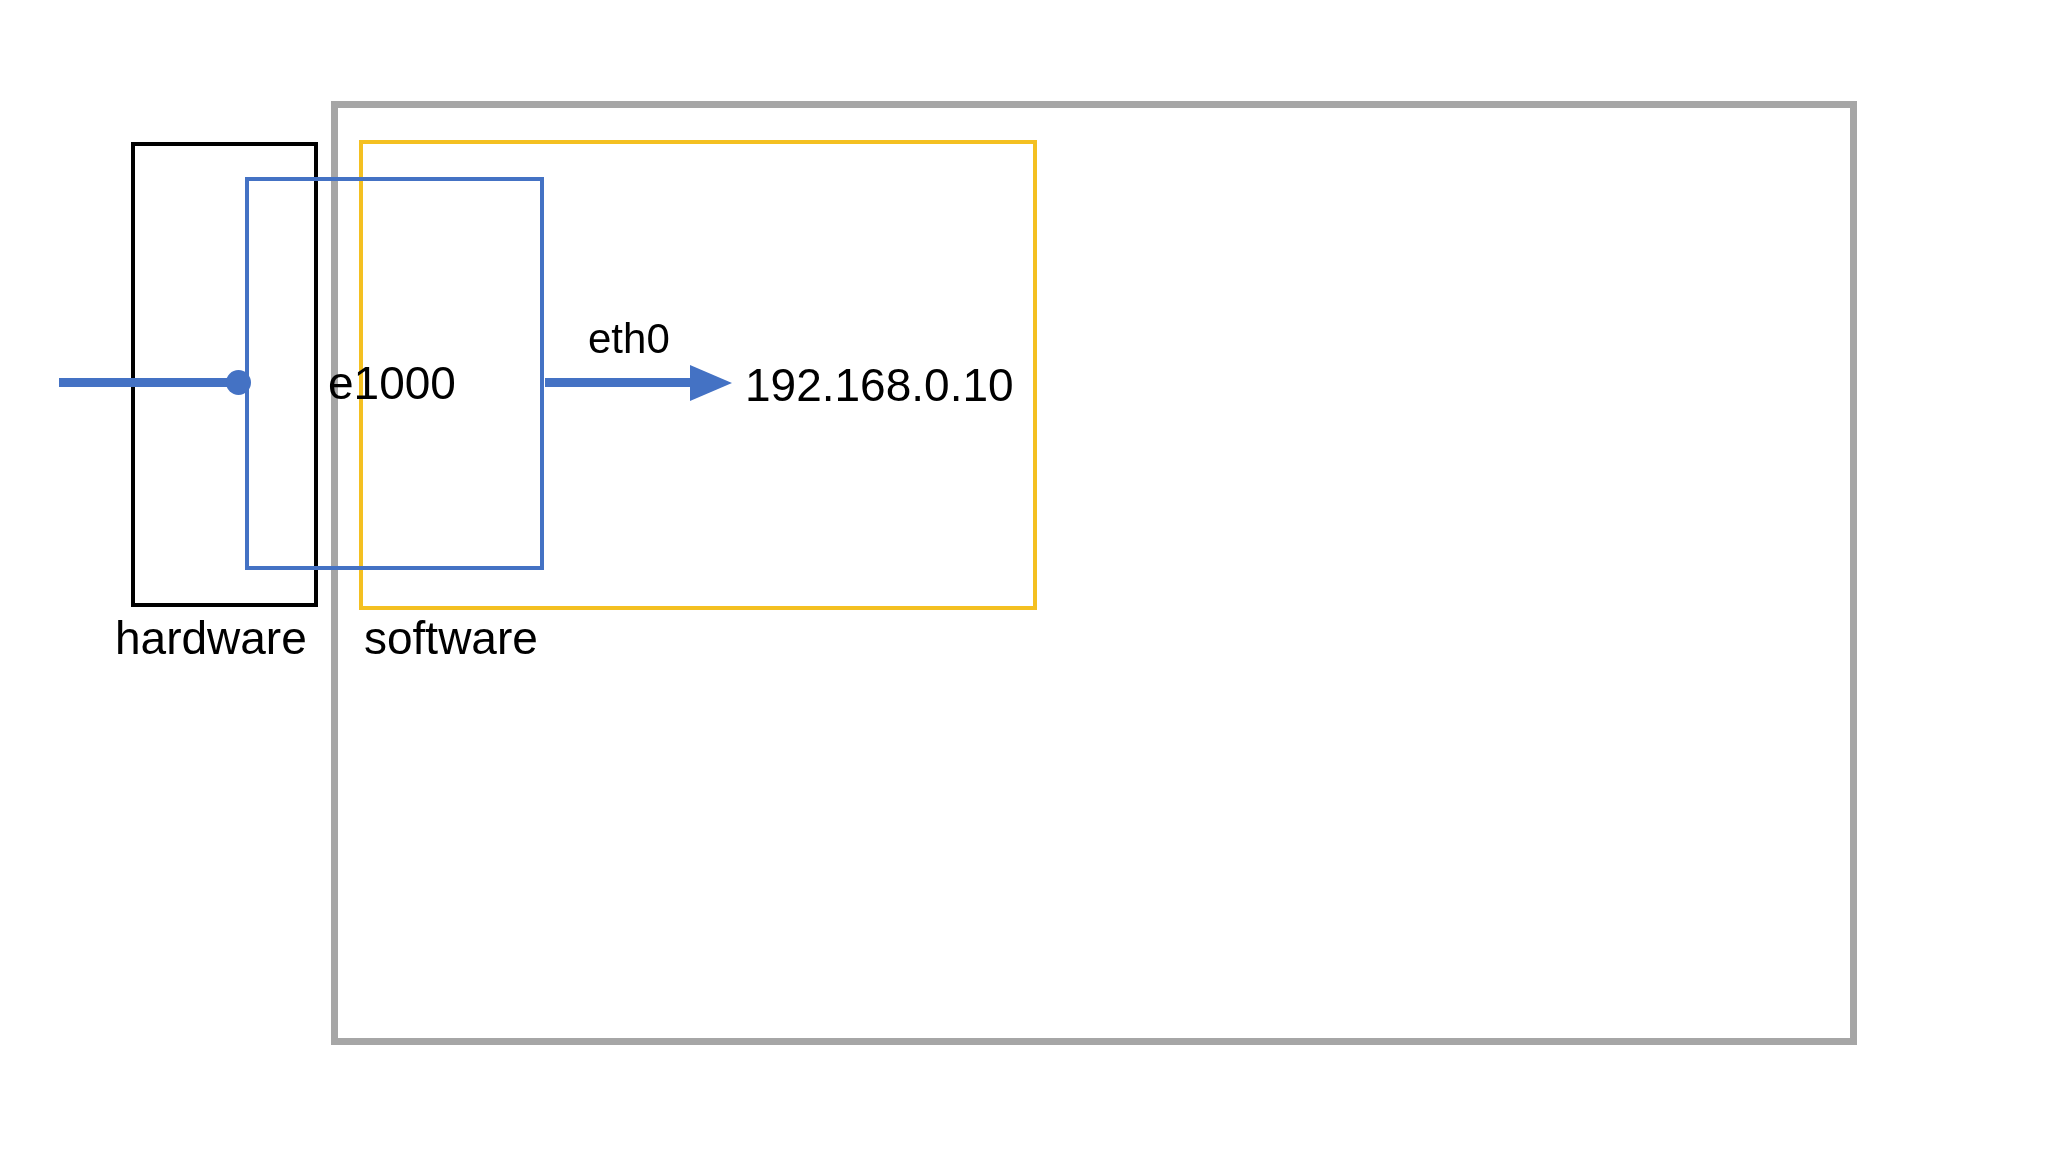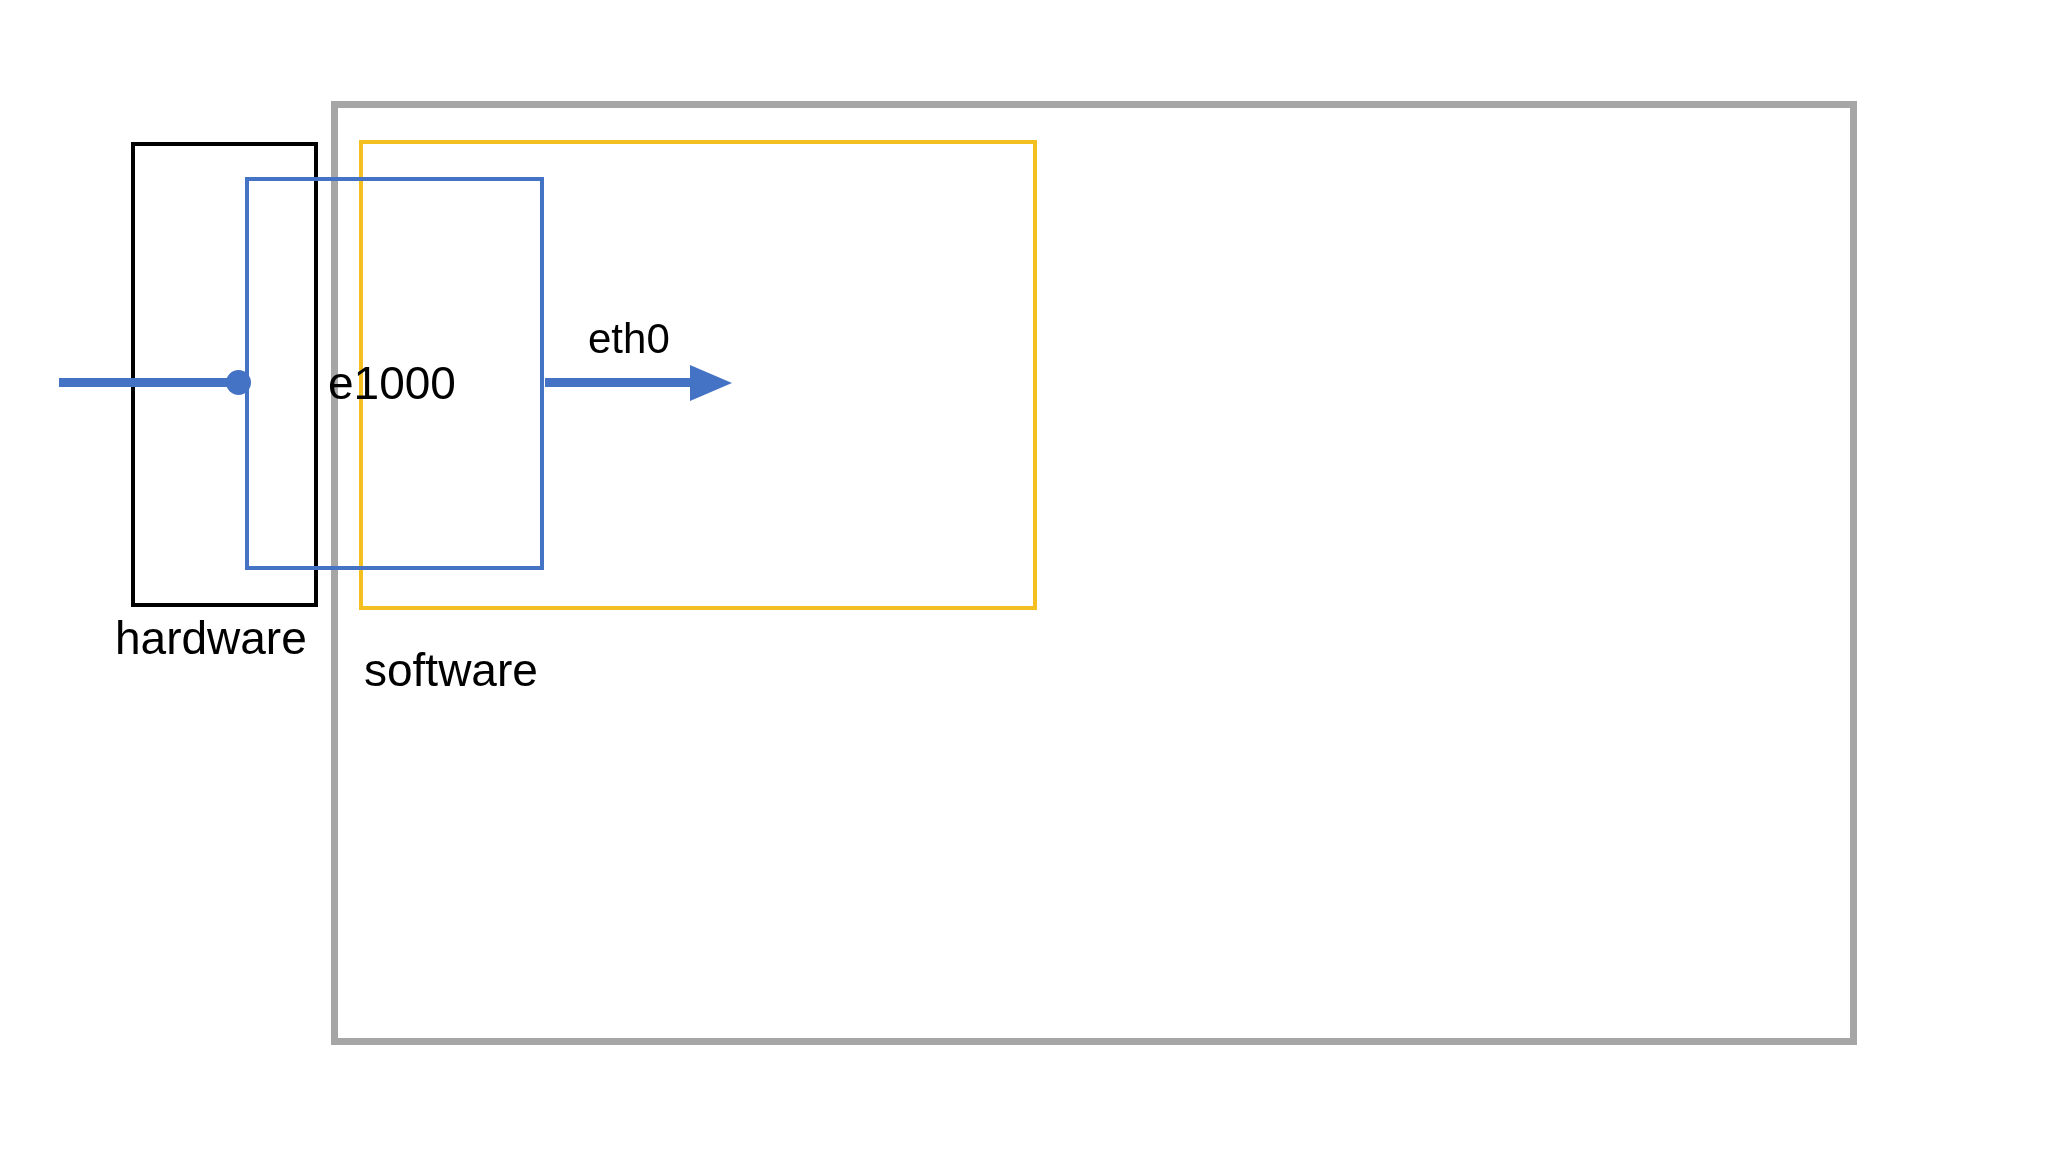--- a/index.html
+++ b/index.html
@@ -75,21 +75,20 @@
   .label-hardware {
     left: 115px;
     top: 615px;
     font-size: 46px;
   }
 
   .label-software {
     left: 364px;
     top: 615px;
     font-size: 46px;
-    margin-top: 32px;
   }
 
   .label-driver {
     left: 328px;
     top: 360px;
     font-size: 46px;
   }
 
   .label-iface {
     left: 588px;
@@ -160,18 +159,19 @@
   <div class="wire wire-uplink"></div>
   <div class="wire-port-dot"></div>
 
   <div class="wire wire-eth0"></div>
   <div class="wire-eth0-head"></div>
 
   <div class="label label-driver">e1000</div>
 
   <div class="label label-iface">eth0</div>
 
+  <div class="label label-ip">192.168.0.10</div>
 
   <div class="label label-hardware">hardware</div>
 
   <div class="label label-software">software</div>
 
 </div>
 
 </body></html>

